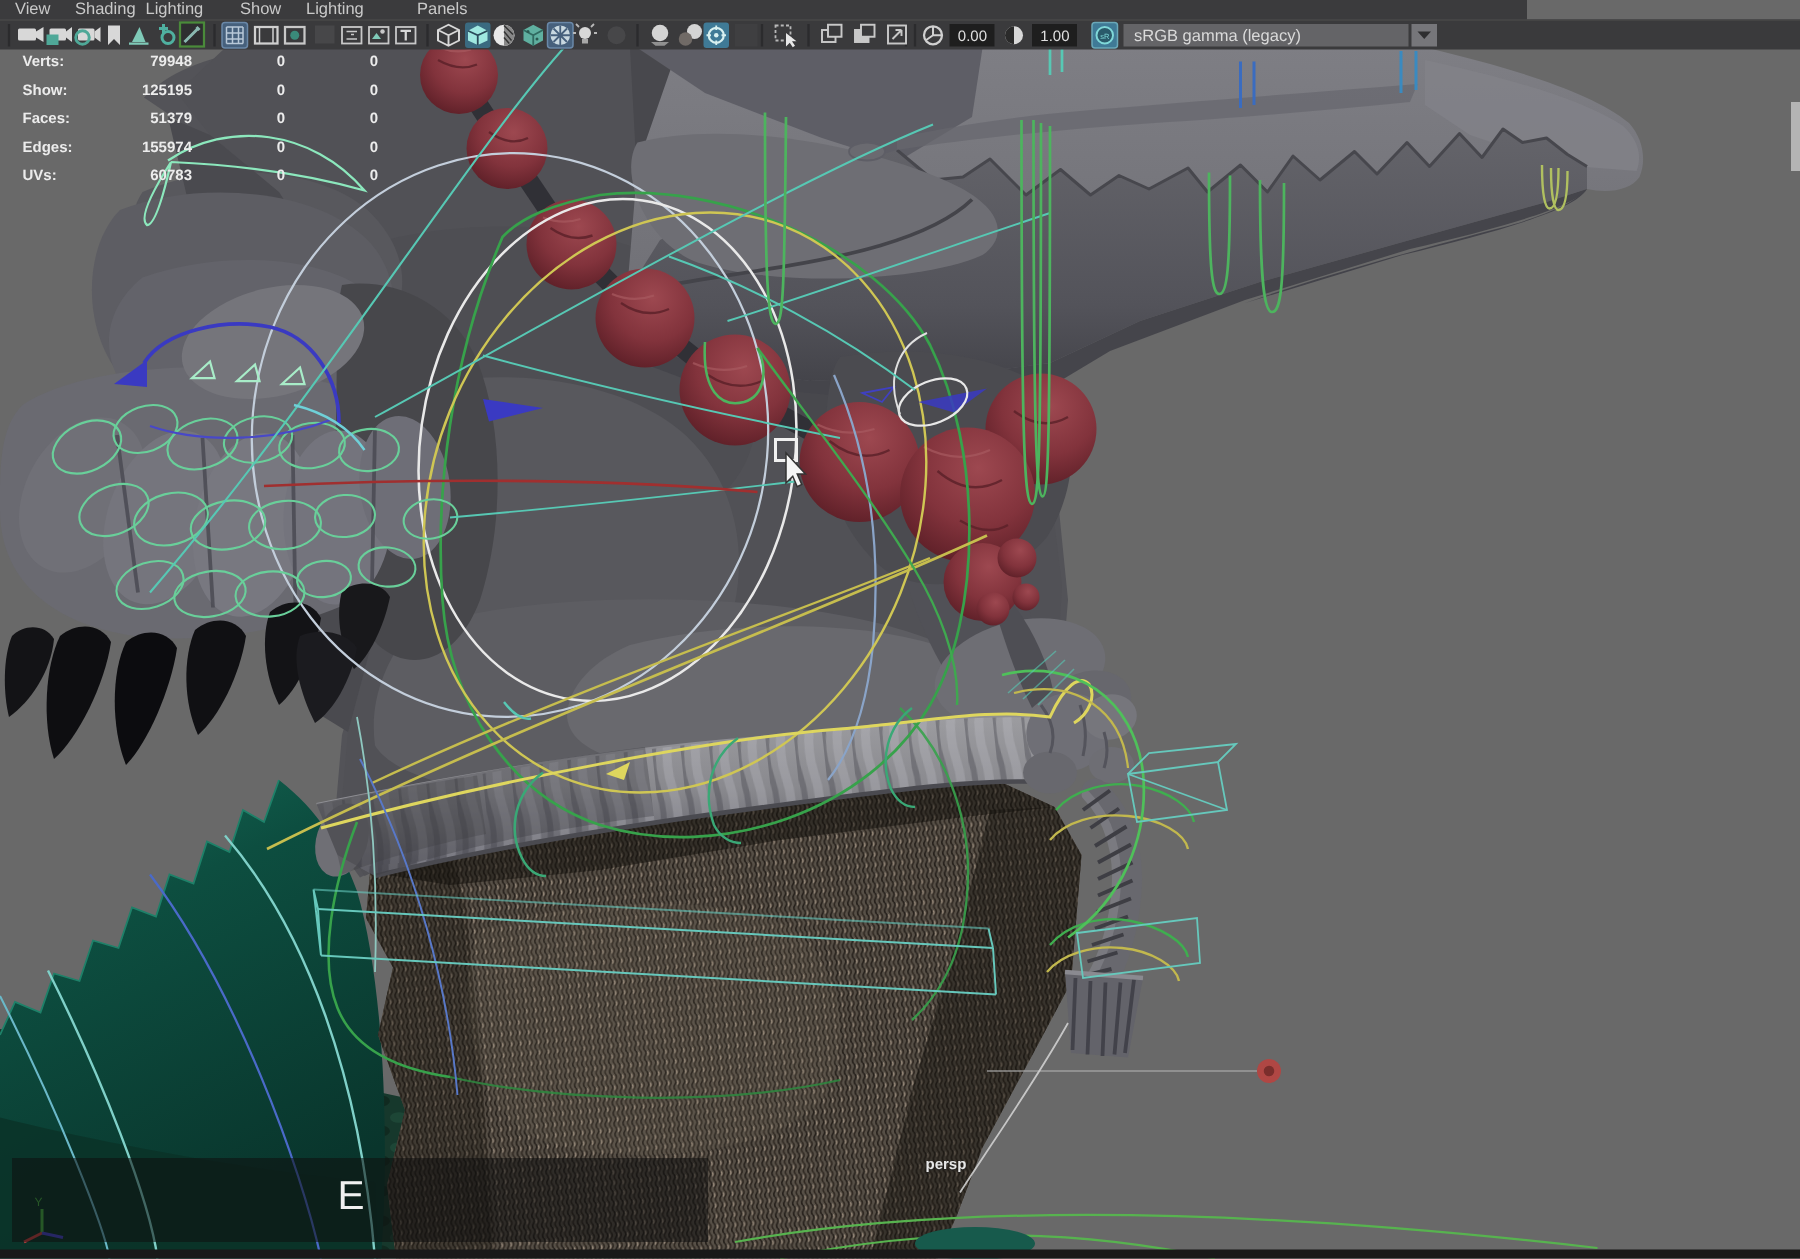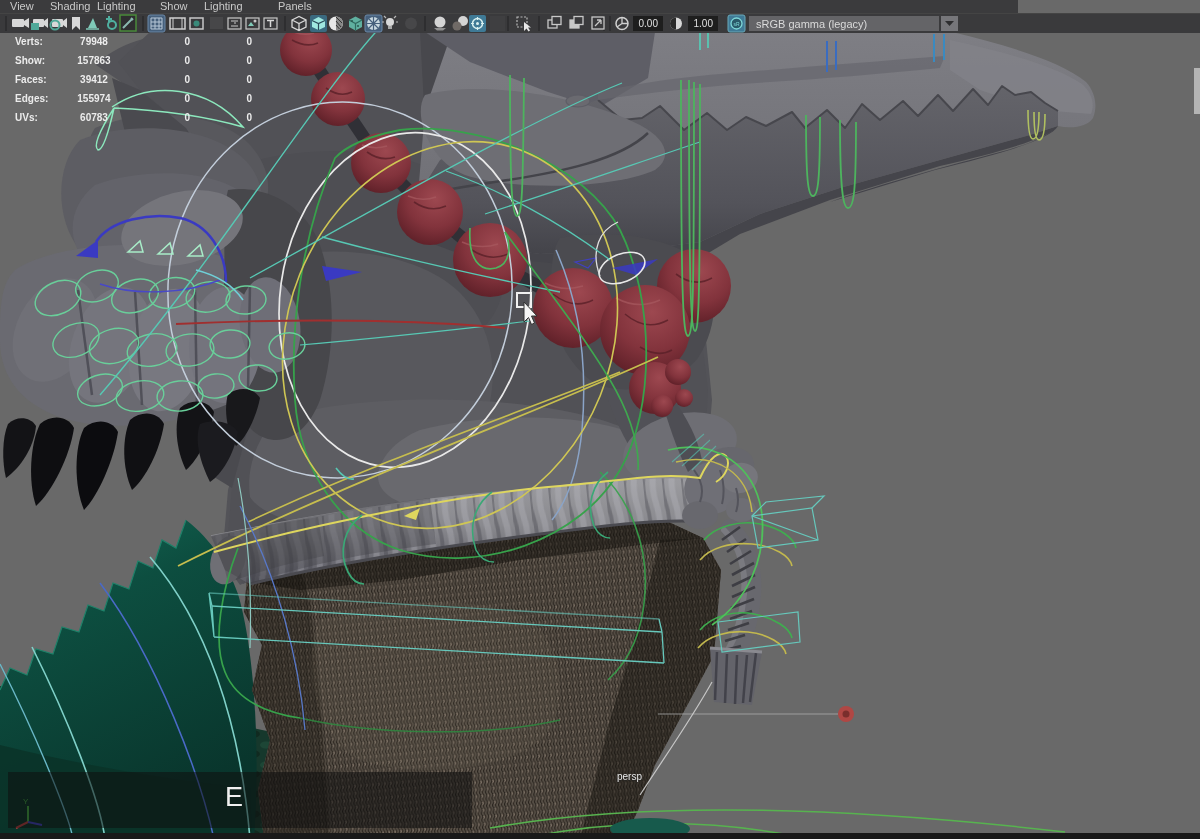--- a/index.html
+++ b/index.html
@@ -4,26 +4,26 @@
 <style>
 html,body{margin:0;padding:0;}
 body{width:1200px;height:839px;overflow:hidden;position:relative;background:#696969;font-family:"Liberation Sans",sans-serif;}
 #scene{position:absolute;left:0;top:0;}
 #menubar{position:absolute;left:0;top:0;width:1018px;height:13px;background:#3b3b3d;color:#c9c9c9;font-size:11px;line-height:13px;z-index:20;}
 #menubar span{position:absolute;top:0;}
 #toolbar{position:absolute;left:0;top:13px;width:1200px;height:19px;background:#3a3a3c;z-index:20;border-top:1px solid #444;}
 #hud{position:absolute;left:0;top:32px;z-index:10;color:#ececec;font-size:10px;font-weight:bold;}
 .hudrow{position:absolute;white-space:nowrap;}
 .hlab{position:absolute;left:15px;}
-.hv1{position:absolute;left:60px;width:68px;text-align:center;}
+.hv1{position:absolute;left:60px;width:68px;text-align:right;}
 .hv2{position:absolute;left:150px;width:40px;text-align:right;}
 .hv3{position:absolute;left:212px;width:40px;text-align:right;}
 #overlayE{position:absolute;left:8px;top:772px;width:464px;height:56px;background:rgba(14,14,14,0.55);z-index:12;}
 #Etxt{position:absolute;left:225px;top:782px;color:#f0f0f0;font-size:27px;z-index:13;}
-#persp{position:absolute;left:617px;top:771px;color:#e8e8e8;font-size:10px;font-weight:normal;z-index:13;text-shadow:0 1px 1px #222;}
+#persp{position:absolute;left:617px;top:771px;color:#e8e8e8;font-size:10px;font-weight:bold;z-index:13;text-shadow:0 1px 1px #222;}
 #bottombar{position:absolute;left:0;top:833px;width:1200px;height:6px;background:#191919;z-index:14;}
 #rightsliver{position:absolute;left:1194px;top:68px;width:6px;height:46px;background:#b4b4b4;z-index:11;}
 </style>
 </head>
 <body>
 <svg id="scene" width="1200" height="839" viewBox="0 0 1200 839" xmlns="http://www.w3.org/2000/svg">
 <defs>
 <radialGradient id="beadg" cx="58%" cy="30%" r="78%">
 <stop offset="0%" stop-color="#9d4850"></stop>
         <stop offset="55%" stop-color="#82333c"></stop>
@@ -515,27 +515,27 @@
 
 <div id="hud">
 <div class="hudrow" style="top:4px">
       <span class="hlab">Verts:</span>
       <span class="hv1">79948</span>
       <span class="hv2">0</span>
       <span class="hv3">0</span>
     </div>
 <div class="hudrow" style="top:23px">
       <span class="hlab">Show:</span>
-      <span class="hv1">157863</span>
+      <span class="hv1">125195</span>
       <span class="hv2">0</span>
       <span class="hv3">0</span>
     </div>
 <div class="hudrow" style="top:42px">
       <span class="hlab">Faces:</span>
-      <span class="hv1">39412</span>
+      <span class="hv1">51379</span>
       <span class="hv2">0</span>
       <span class="hv3">0</span>
     </div>
 <div class="hudrow" style="top:61px">
       <span class="hlab">Edges:</span>
       <span class="hv1">155974</span>
       <span class="hv2">0</span>
       <span class="hv3">0</span>
     </div>
 <div class="hudrow" style="top:80px">

